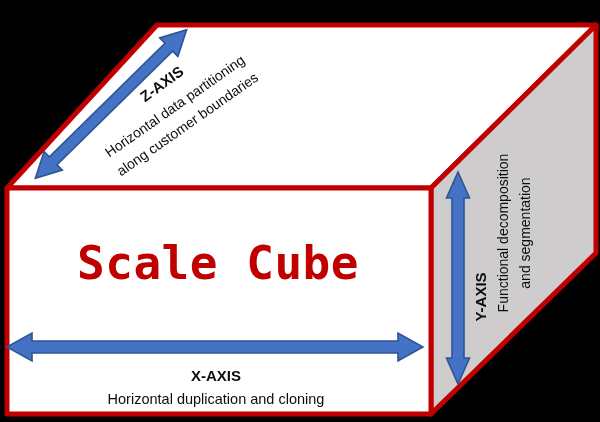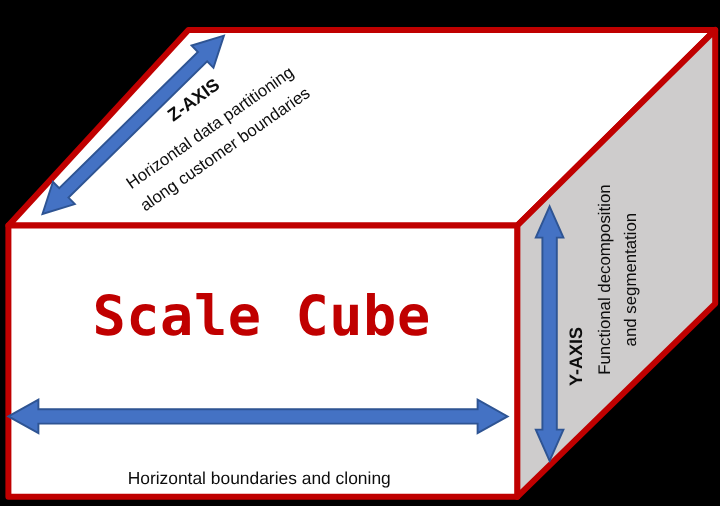--- a/index.html
+++ b/index.html
@@ -50,21 +50,22 @@
   </svg>
 
   <div class="title ttl">Scale Cube</div>
 
   <div class="txt axis-label z-label">Z-AXIS</div>
   <div class="txt axis-desc z-desc">
     <div>Horizontal data partitioning</div>
     <div>along customer boundaries</div>
   </div>
 
-  <div class="txt axis-desc x-desc">Horizontal boundaries and cloning</div>
+  <div class="txt axis-label x-label">X-AXIS</div>
+  <div class="txt axis-desc x-desc">Horizontal duplication and cloning</div>
 
   <div class="txt axis-label y-label">Y-AXIS</div>
   <div class="txt axis-desc y-desc">
     <div>Functional decomposition</div>
     <div>and segmentation</div>
   </div>
 
 </div>
 
 </body></html>

